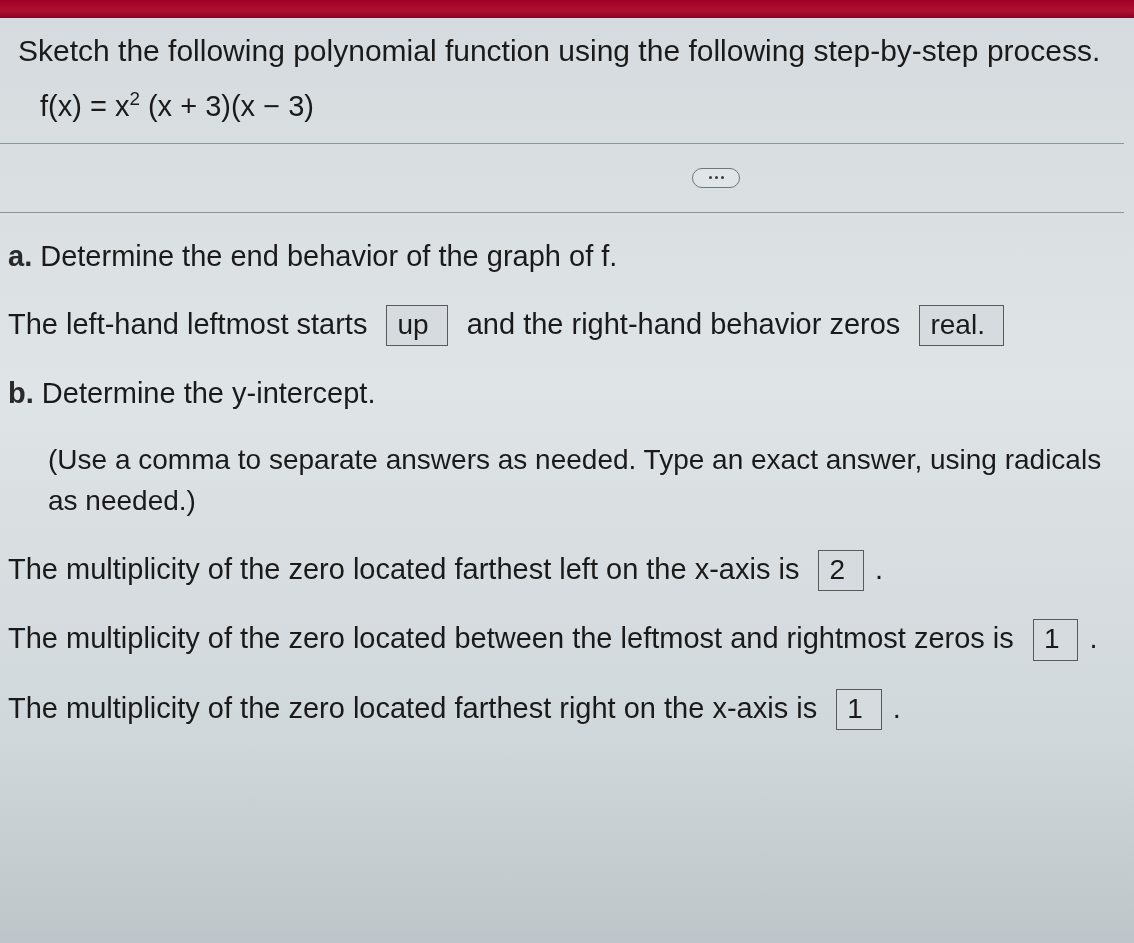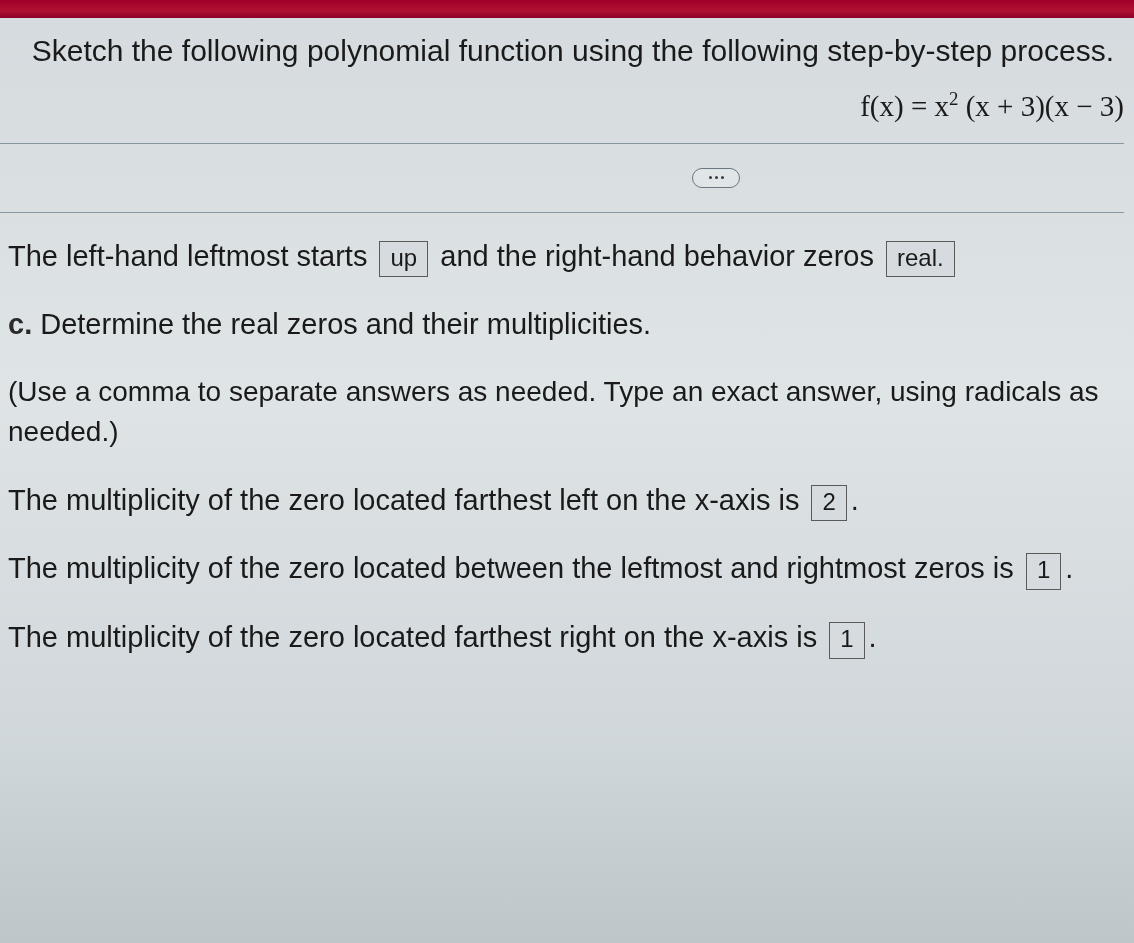--- a/index.html
+++ b/index.html
@@ -20,23 +20,22 @@
       background: linear-gradient(to bottom, #a00028 0%, #b01030 60%, #8a0025 100%);
     }
     .content-wrapper {
       background: linear-gradient(to bottom, #d5dbde 0%, #dfe4e6 40%, #c8d0d4 100%);
       height: 925px;
       padding: 16px 10px 0 0;
     }
     .instruction {
       font-size: 30px;
       color: #1a1a1a;
-      padding: 0 10px 20px 0;
+      padding: 0 10px 20px 18px;
       font-weight: 400;
-      text-align: right;
     }
     .formula {
       font-size: 29px;
       font-family: 'Times New Roman', serif;
       color: #1a1a1a;
       padding: 0 0 20px 40px;
     }
     sup {
       font-size: 0.65em;
       vertical-align: super;
@@ -77,31 +76,30 @@
       margin-bottom: 26px;
       line-height: 1.45;
     }
     .q-label {
       font-weight: bold;
       color: #2a2a2a;
     }
     .answer-box {
       display: inline-block;
       border: 1.5px solid #5a5a5a;
-      padding: 2px 10px 4px 10px;
-      font-size: 24px;
+      padding: 2px 18px 4px 10px;
+      font-size: 28px;
       color: #1a1a1a;
       vertical-align: baseline;
       line-height: 1.2;
-      margin: 0 4px;
+      margin: 0 11px;
       background: #d5dbde;
     }
     .math-fx {
-      font-family: Liberation Serif, serif;
-      text-align: right;
+      font-family: Liberation Sans, sans-serif;
     }
     .shade-bottom {
       position: absolute;
       bottom: 0;
       left: 0;
       right: 0;
       height: 200px;
       background: linear-gradient(to bottom, transparent, rgba(130,140,146,0.15));
       pointer-events: none;
     }
@@ -120,35 +118,38 @@
   <div class="divider-section">
     <div class="dots-pill">
       <span></span>
       <span></span>
       <span></span>
     </div>
   </div>
 
   <div class="question-body">
 
+    <div class="q-line">
+      <span class="q-label">a.</span><span> Determine the end behavior of the graph of f.</span>
+    </div>
 
     <div class="q-line">
       <span>The left-hand leftmost starts </span>
       <span class="answer-box">up</span>
       <span> and the right-hand behavior zeros </span>
       <span class="answer-box">real.</span>
     </div>
 
+    <div class="q-line">
+      <span class="q-label">b.</span><span> Determine the y-intercept.</span>
+    </div>
 
 
-    <div class="q-line">
-      <span class="q-label">c.</span><span> Determine the real zeros and their multiplicities.</span>
-    </div>
 
-    <div class="q-line" style="font-size:28px;">(Use a comma to separate answers as needed. Type an exact answer, using radicals as needed.)</div>
+    <div class="q-line" style="font-size:28px;margin-left:40px;">(Use a comma to separate answers as needed. Type an exact answer, using radicals as needed.)</div>
 
     <div class="q-line">
       <span>The multiplicity of the zero located farthest left on the x-axis is </span><span class="answer-box">2</span><span>.</span>
     </div>
 
     <div class="q-line">
       <span>The multiplicity of the zero located between the leftmost and rightmost zeros is </span><span class="answer-box">1</span><span>.</span>
     </div>
 
     <div class="q-line">

